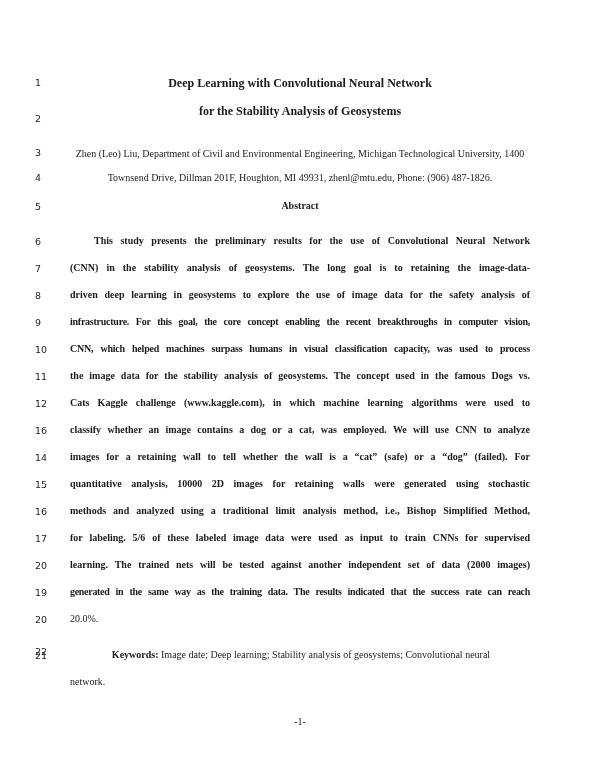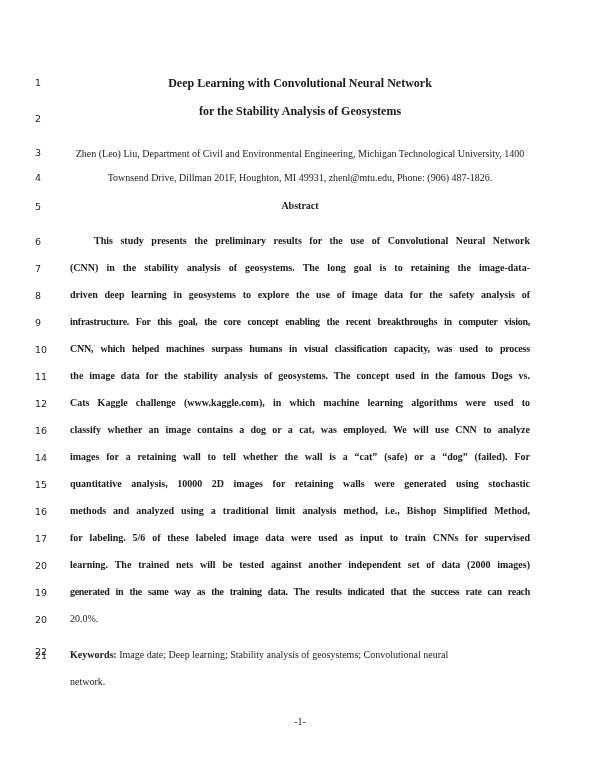--- a/index.html
+++ b/index.html
@@ -58,19 +58,19 @@
   <div class="line just" style="top:397px">Cats Kaggle challenge (www.kaggle.com), in which machine learning algorithms were used to</div>
   <div class="line just" style="top:424px">classify whether an image contains a dog or a cat, was employed. We will use CNN to analyze</div>
   <div class="line just" style="top:451px">images for a retaining wall to tell whether the wall is a “cat” (safe) or a “dog” (failed). For</div>
   <div class="line just" style="top:478px">quantitative analysis, 10000 2D images for retaining walls were generated using stochastic</div>
   <div class="line just" style="top:505px">methods and analyzed using a traditional limit analysis method, i.e., Bishop Simplified Method,</div>
   <div class="line just" style="top:532px">for labeling. 5/6 of these labeled image data were used as input to train CNNs for supervised</div>
   <div class="line just" style="top:559px">learning. The trained nets will be tested against another independent set of data (2000 images)</div>
   <div class="line just" style="top:586px; letter-spacing:-0.3px">generated in the same way as the training data. The results indicated that the success rate can reach</div>
   <div class="line" style="top:613px">20.0%.</div>
 
-  <div class="line" style="top:649px; width:462px; display:flex; justify-content:flex-start">
+  <div class="line" style="top:649px; width:462px; display:flex; justify-content:center">
     <span style="white-space:pre"><span class="bold">Keywords:</span><span> Image date; Deep learning; Stability analysis of geosystems; Convolutional neural</span></span>
   </div>
   <div class="line" style="top:676px">network.</div>
 
   <div class="pagenum">-1-</div>
 </div>
 
 </body></html>

